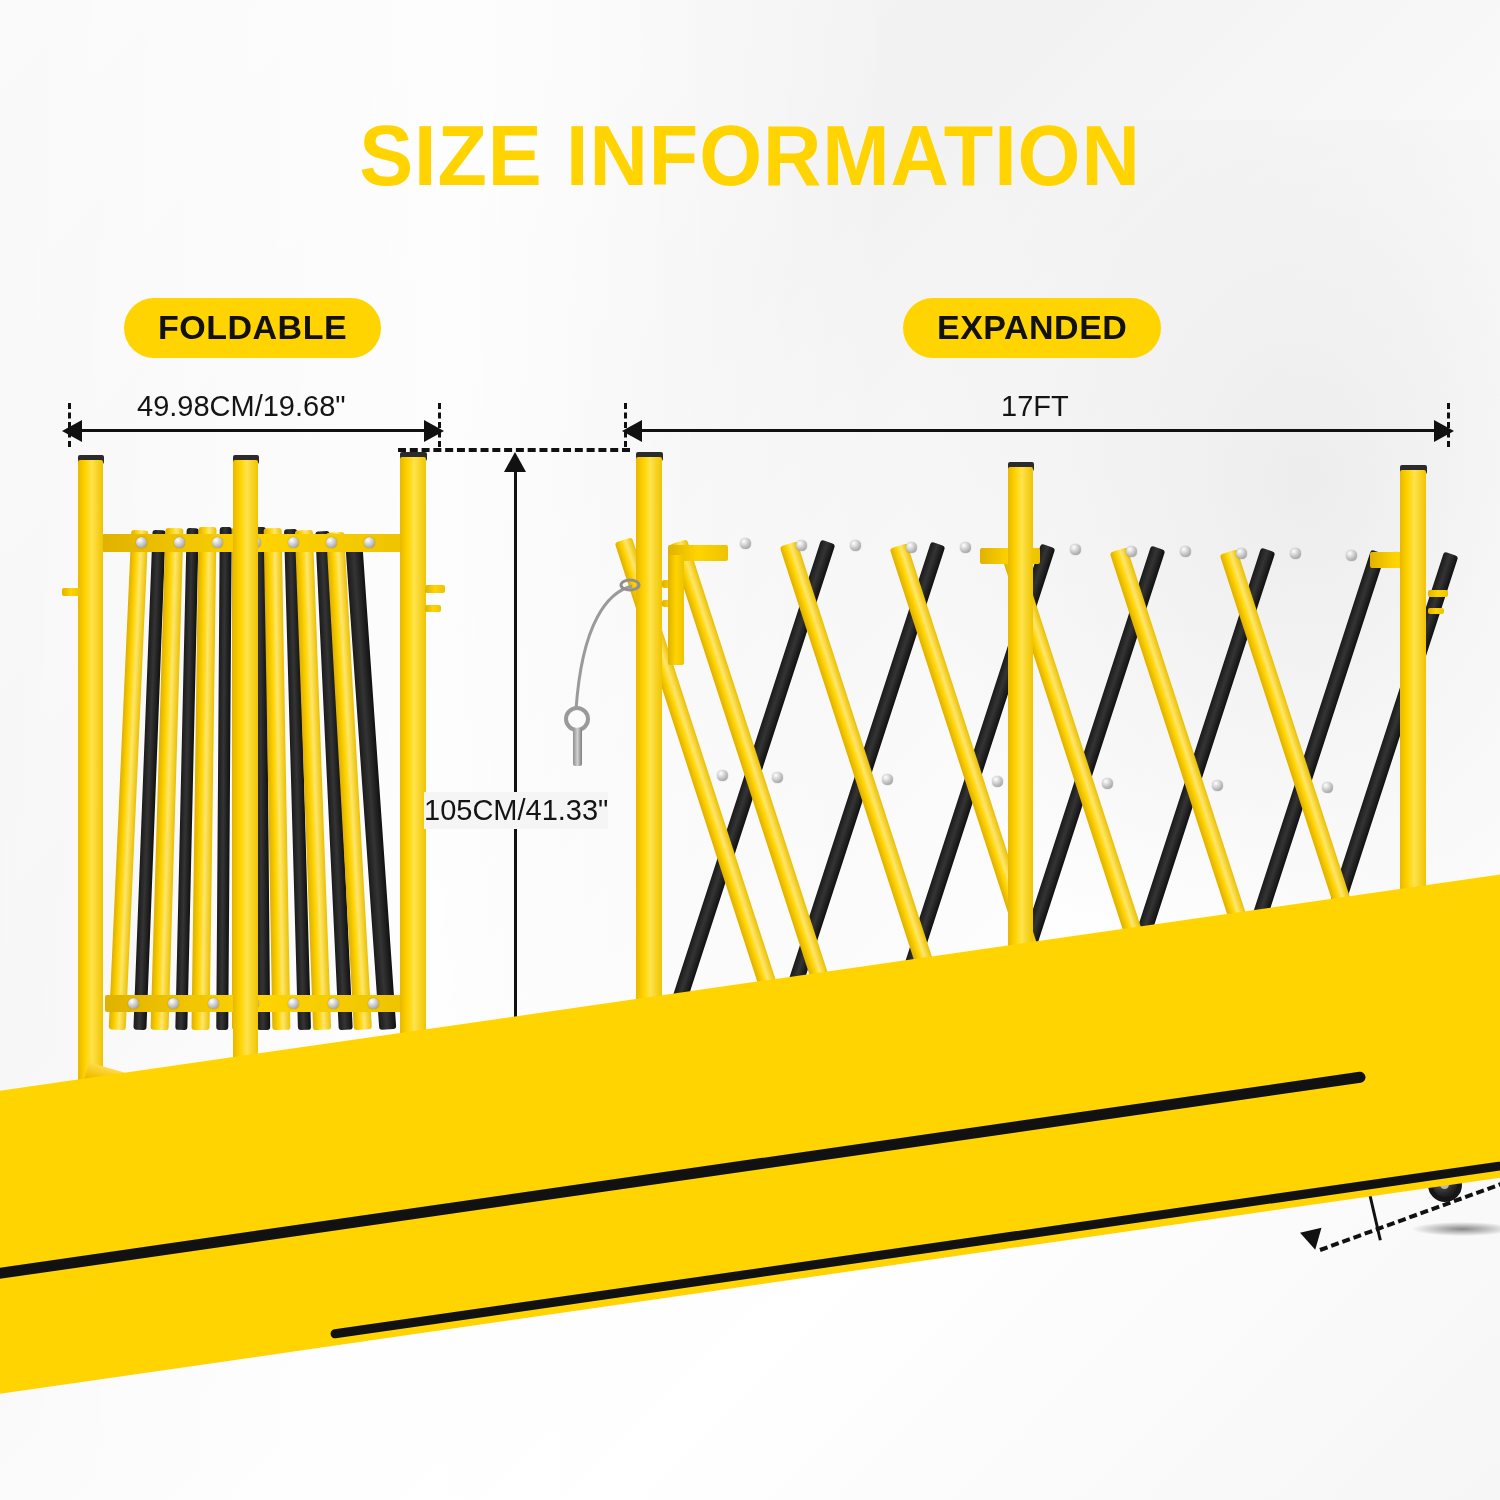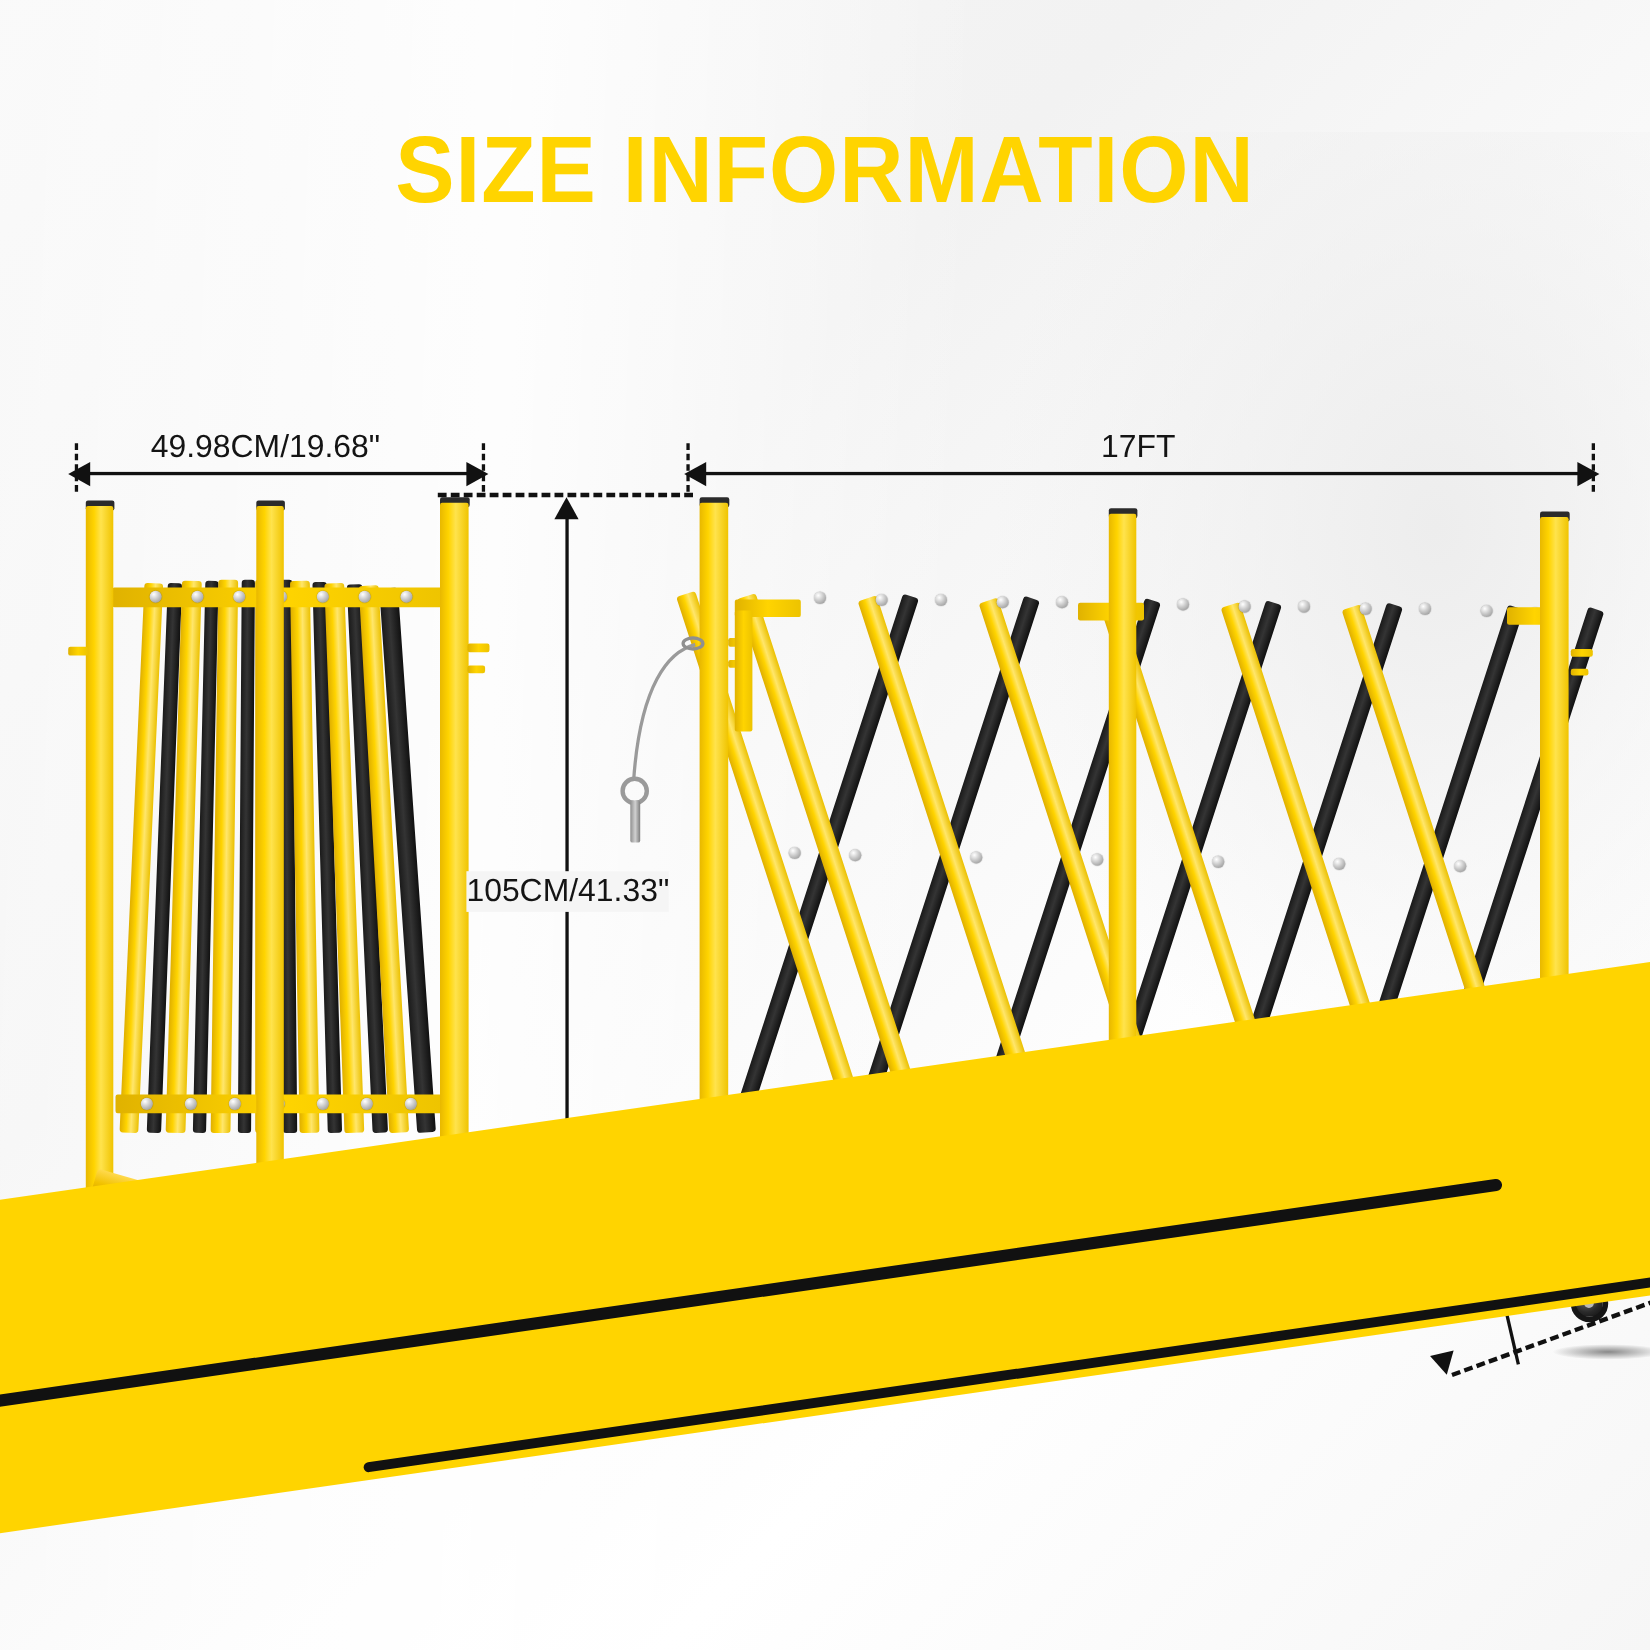--- a/index.html
+++ b/index.html
@@ -268,20 +268,22 @@
 <body>
 
 <div id="stage">
 
   <div class="bg-base"></div>
   <div class="bg-sheen"></div>
   <div class="bg-soft-corner"></div>
 
   <div class="title">SIZE INFORMATION</div>
 
+  <div class="badge foldable">FOLDABLE</div>
+  <div class="badge expanded">EXPANDED</div>
 
   <div>
 
     <div>
       <div class="slat yellow" style="left:120px;top:530px;width:17px;height:500px;transform:rotate(2.6deg);"></div>
       <div class="slat black" style="left:143px;top:530px;width:13px;height:500px;transform:rotate(2.2deg);"></div>
       <div class="slat yellow" style="left:158px;top:528px;width:18px;height:502px;transform:rotate(1.7deg);"></div>
       <div class="slat black" style="left:181px;top:528px;width:12px;height:502px;transform:rotate(1.3deg);"></div>
       <div class="slat yellow" style="left:195px;top:527px;width:18px;height:503px;transform:rotate(0.8deg);"></div>
       <div class="slat black" style="left:218px;top:527px;width:12px;height:503px;transform:rotate(0.4deg);"></div>

